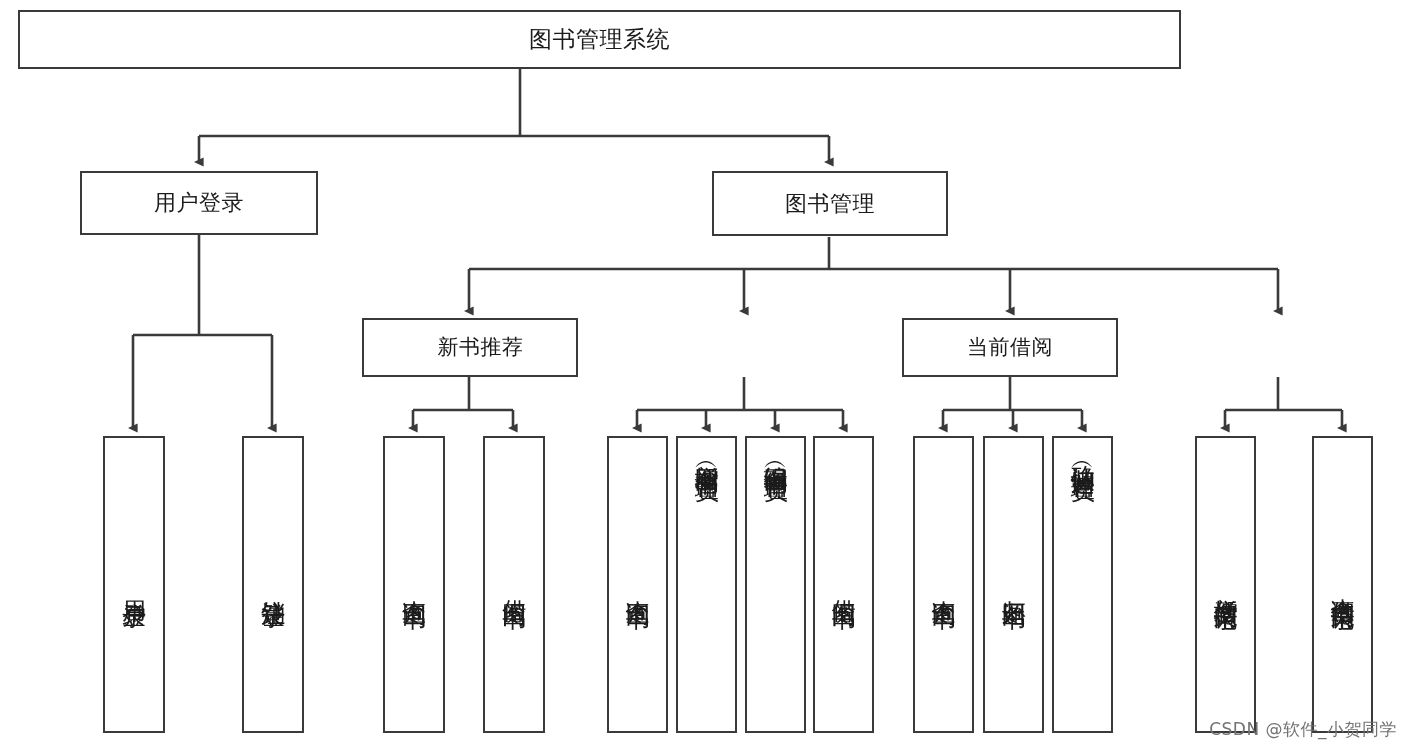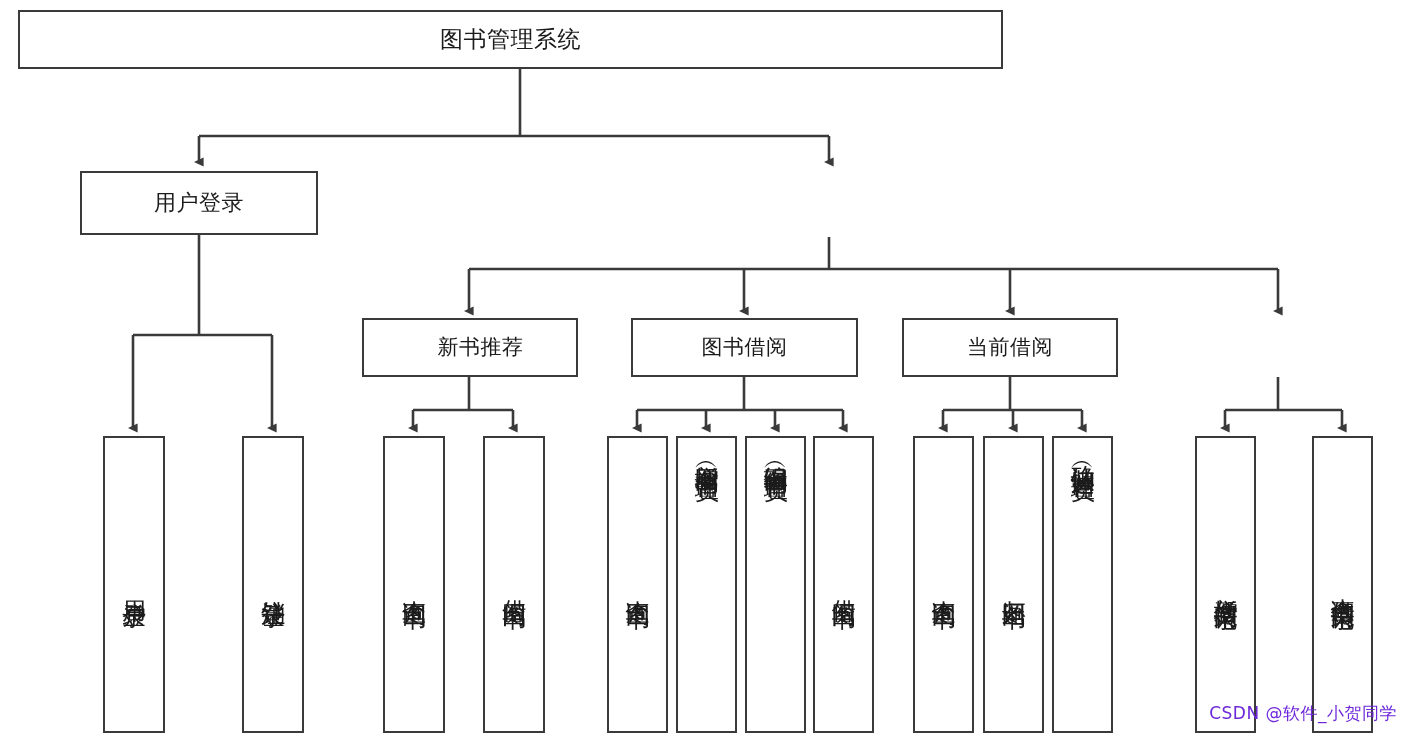--- a/index.html
+++ b/index.html
@@ -58,23 +58,23 @@
     line-height: 1.02;
     letter-spacing: 2px;
     white-space: nowrap;
     margin: 0 auto;
   }
   .node-leaf.leaf-tall .label  { padding-top: 2px; }
   .node-leaf.leaf-mid  { align-items: center; padding-top: 0; }
   .watermark {
     position: absolute;
     right: 8px;
-    bottom: 22px;
+    bottom: 6px;
     font-size: 17px;
-    color: #6d28d9;
+    color: #737373;
     letter-spacing: 0.5px;
     z-index: 5;
     white-space: nowrap;
     font-family: "DejaVu Sans", "Liberation Sans", sans-serif;
   }
 </style>
 </head>
 <body>
 
 <div id="diagram-canvas">
@@ -123,33 +123,33 @@
       <path d="M1013,410 L1013,428" marker-end="url(#arrow)"></path>
       <path d="M1082,410 L1082,428" marker-end="url(#arrow)"></path>
 
       <path d="M1278,377 L1278,410"></path>
       <path d="M1225,410 L1342,410"></path>
       <path d="M1225,410 L1225,428" marker-end="url(#arrow)"></path>
       <path d="M1342,410 L1342,428" marker-end="url(#arrow)"></path>
     </g>
   </svg>
 
-  <div class="node node-root" style="left:18px; top:10px; width:985px; height:59px;">
+  <div class="node node-root" style="left:18px; top:10px; width:1163px; height:59px;">
     <span class="label">图书管理系统</span>
   </div>
 
   <div class="node node-lvl2" style="left:80px; top:171px; width:238px; height:64px;">
     <span class="label">用户登录</span>
   </div>
+  <div class="node node-lvl2" style="left:712px; top:171px; width:236px; height:65px;">
+    <span class="label">图书管理</span>
+  </div>
 
   <div class="node node-lvl3" style="left:362px; top:318px; width:216px; height:59px;padding-left:21px;">
     <span class="label">新书推荐</span>
-  </div>
-  <div class="node node-lvl3" style="left:631px; top:318px; width:227px; height:59px;">
-    <span class="label">图书借阅</span>
   </div>
   <div class="node node-lvl3" style="left:902px; top:318px; width:216px; height:59px;align-items:center;">
     <span class="label">当前借阅</span>
   </div>
 
   <div class="node node-leaf leaf-mid" style="left:103px; top:436px; width:62px; height:297px;">
     <span class="label">用户登录</span>
   </div>
   <div class="node node-leaf leaf-mid" style="left:242px; top:436px; width:62px; height:297px;">
     <span class="label">注销登录</span>

